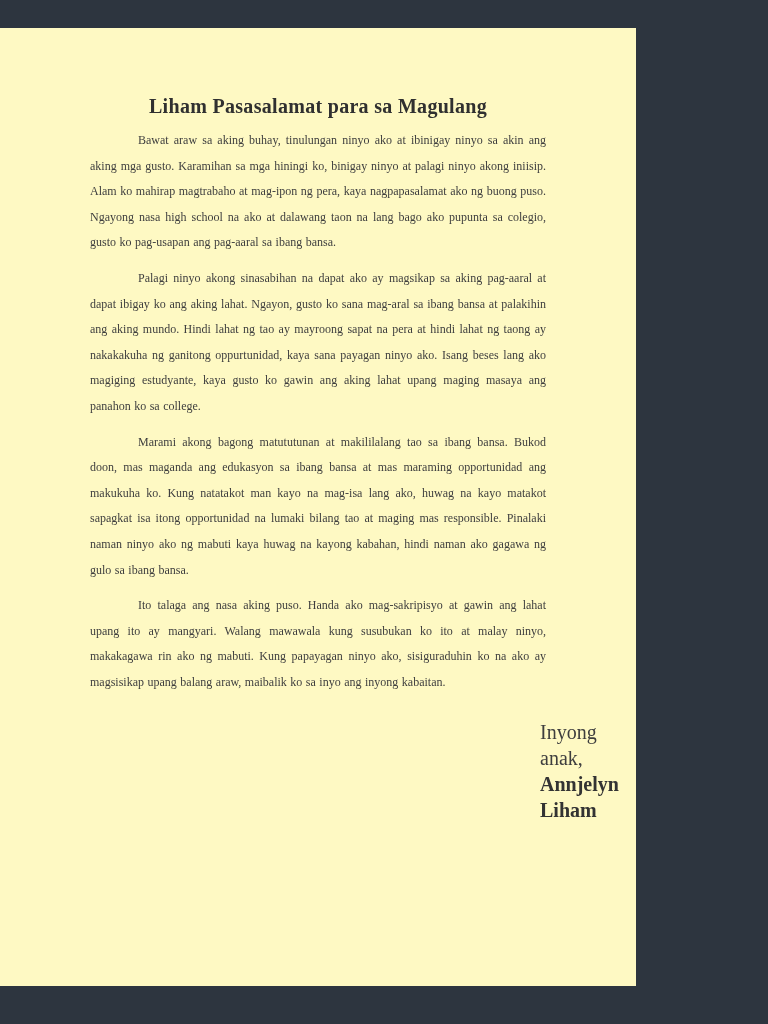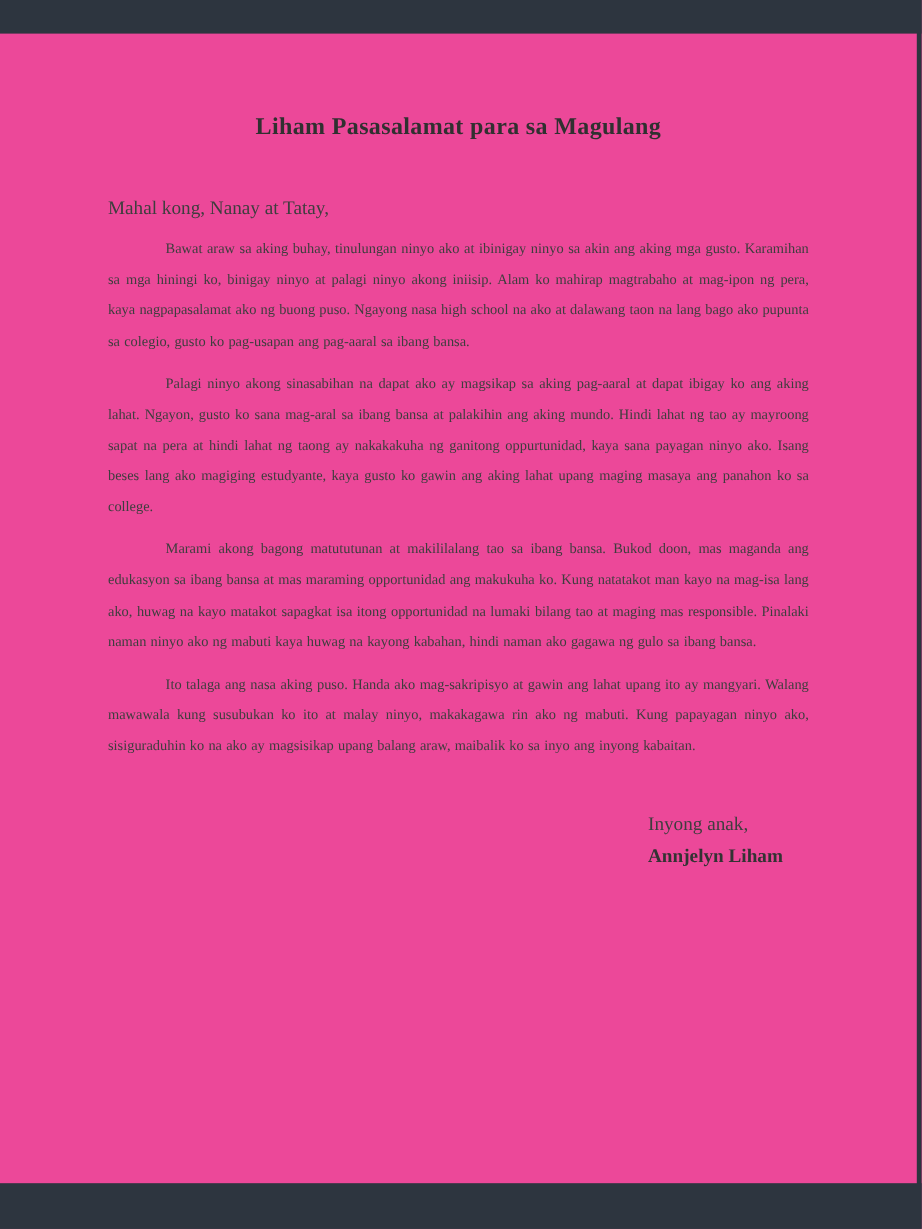--- a/index.html
+++ b/index.html
@@ -13,22 +13,22 @@
     overflow: hidden;
   }
   .matte {
     position: absolute; left: 0; width: 768px; background: #2d353f;
   }
   .matte-top { top: 0; height: 28px; }
   .matte-bottom { bottom: 0; height: 38px; }
   .doc-page {
     position: absolute;
     top: 28px; left: 0;
-    width: 764px; height: 958px;
-    background: #ec4899;
+    width: 636px; height: 958px;
+    background: #fef9c3;
   }
   .doc-content {
     padding: 66px 90px 0 90px;
     color: #3e3e3e;
   }
   .doc-title {
     font-size: 20px;
     font-weight: bold;
     color: #303030;
     text-align: center;
@@ -42,42 +42,41 @@
   }
   .letter-body p {
     margin-top: 10px;
     font-size: 12px;
     line-height: 25.6px;
     text-align: justify;
     text-indent: 48px;
     word-spacing: 0.5px;
   }
   .closing {
-    margin-top: 40px;
+    margin-top: 24px;
     margin-left: 450px;
-    font-size: 16px;
+    font-size: 20px;
     line-height: 26px;
   }
   .closing .signature {
     font-weight: bold;
     color: #333333;
   }
 </style>
 </head>
 <body>
 
 <div class="matte matte-top"></div>
 <div class="matte matte-bottom"></div>
 
 <div class="doc-page">
   <div class="doc-content">
 
     <div class="doc-title">Liham Pasasalamat para sa Magulang</div>
 
-    <div class="salutation">Mahal kong, Nanay at Tatay,</div>
 
     <div class="letter-body">
       <p>Bawat araw sa aking buhay, tinulungan ninyo ako at ibinigay ninyo sa akin ang aking mga gusto. Karamihan sa mga hiningi ko, binigay ninyo at palagi ninyo akong iniisip. Alam ko mahirap magtrabaho at mag-ipon ng pera, kaya nagpapasalamat ako ng buong puso. Ngayong nasa high school na ako at dalawang taon na lang bago ako pupunta sa colegio, gusto ko pag-usapan ang pag-aaral sa ibang bansa.</p>
       <p>Palagi ninyo akong sinasabihan na dapat ako ay magsikap sa aking pag-aaral at dapat ibigay ko ang aking lahat. Ngayon, gusto ko sana mag-aral sa ibang bansa at palakihin ang aking mundo. Hindi lahat ng tao ay mayroong sapat na pera at hindi lahat ng taong ay nakakakuha ng ganitong oppurtunidad, kaya sana payagan ninyo ako. Isang beses lang ako magiging estudyante, kaya gusto ko gawin ang aking lahat upang maging masaya ang panahon ko sa college.</p>
       <p>Marami akong bagong matututunan at makililalang tao sa ibang bansa. Bukod doon, mas maganda ang edukasyon sa ibang bansa at mas maraming opportunidad ang makukuha ko. Kung natatakot man kayo na mag-isa lang ako, huwag na kayo matakot sapagkat isa itong opportunidad na lumaki bilang tao at maging mas responsible. Pinalaki naman ninyo ako ng mabuti kaya huwag na kayong kabahan, hindi naman ako gagawa ng gulo sa ibang bansa.</p>
       <p>Ito talaga ang nasa aking puso. Handa ako mag-sakripisyo at gawin ang lahat upang ito ay mangyari. Walang mawawala kung susubukan ko ito at malay ninyo, makakagawa rin ako ng mabuti. Kung papayagan ninyo ako, sisiguraduhin ko na ako ay magsisikap upang balang araw, maibalik ko sa inyo ang inyong kabaitan.</p>
     </div>
 
     <div class="closing">
       <div class="valediction">Inyong anak,</div>

